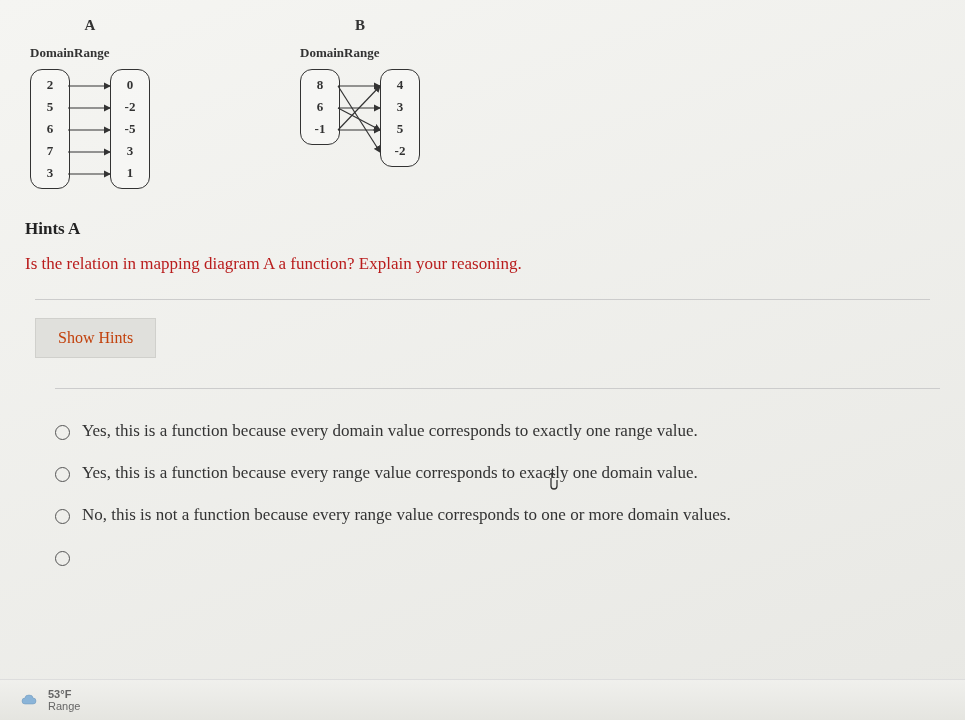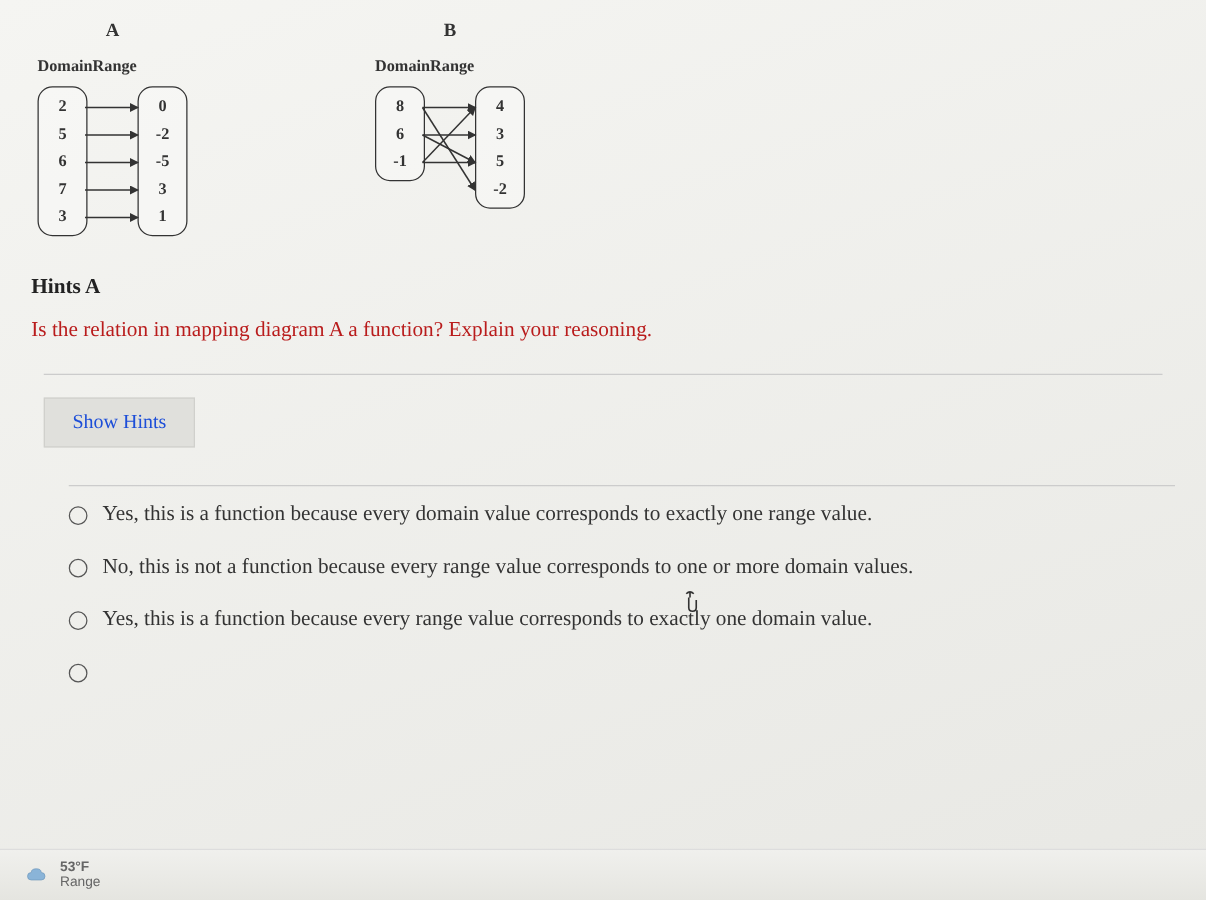--- a/index.html
+++ b/index.html
@@ -86,27 +86,27 @@
     border-top: 1px solid #ccc;
     padding-top: 18px;
     padding-bottom: 30px;
     margin: 0 10px;
   }
   .show-hints-btn {
     background: #e0e0dc;
     border: 1px solid #d0d0cc;
     padding: 10px 22px;
     font-size: 16px;
-    color: #1d4ed8;
+    color: #c2410c;
     cursor: pointer;
     font-family: Georgia, serif;
   }
   .options {
     border-top: 1px solid #ccc;
-    padding-top: 12px;
+    padding-top: 32px;
     margin-left: 30px;
   }
   .option {
     display: flex;
     align-items: flex-start;
     gap: 12px;
     margin-bottom: 22px;
     font-size: 17px;
     color: #333;
   }
@@ -240,25 +240,25 @@
     <button class="show-hints-btn">Show Hints</button>
   </div>
 
   <div class="options">
     <div class="option">
       <div class="radio"></div>
       <span>Yes, this is a function because every domain value corresponds to exactly one range value.</span>
     </div>
     <div class="option">
       <div class="radio"></div>
+      <span>Yes, this is a function because every range value corresponds to exactly one domain value.</span>
+    </div>
+    <div class="option">
+      <div class="radio"></div>
       <span>No, this is not a function because every range value corresponds to one or more domain values.</span>
-    </div>
-    <div class="option">
-      <div class="radio"></div>
-      <span>Yes, this is a function because every range value corresponds to exactly one domain value.</span>
     </div>
     <div class="option">
       <div class="radio"></div>
     </div>
   </div>
 </div>
 
 <div class="cursor">
   <svg width="16" height="18" viewBox="0 0 16 18">
       <path d="M6 1 L6 6 M3 3 Q6 0 9 3 M5 6 L5 14 Q5 17 8 17 Q11 17 11 14 L11 8" stroke="#333" stroke-width="1.3" fill="none"></path>

